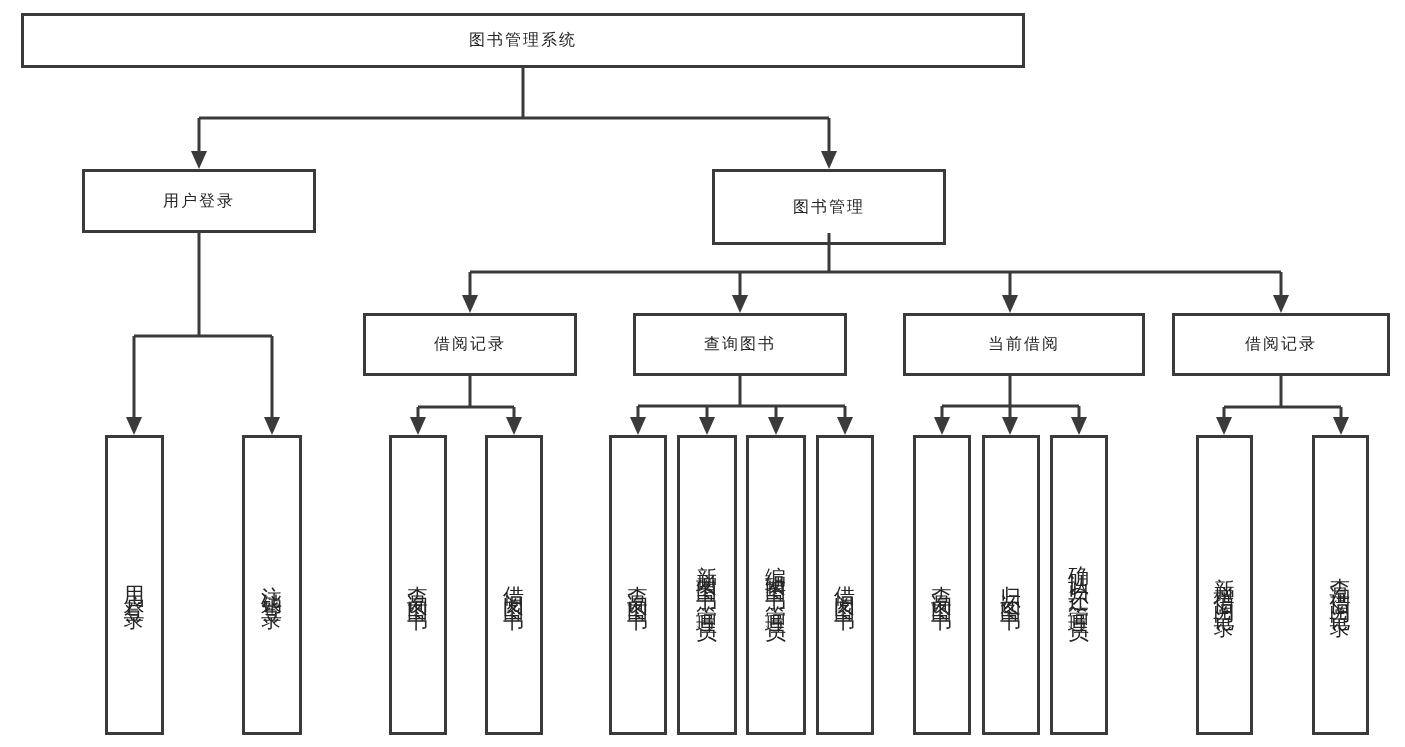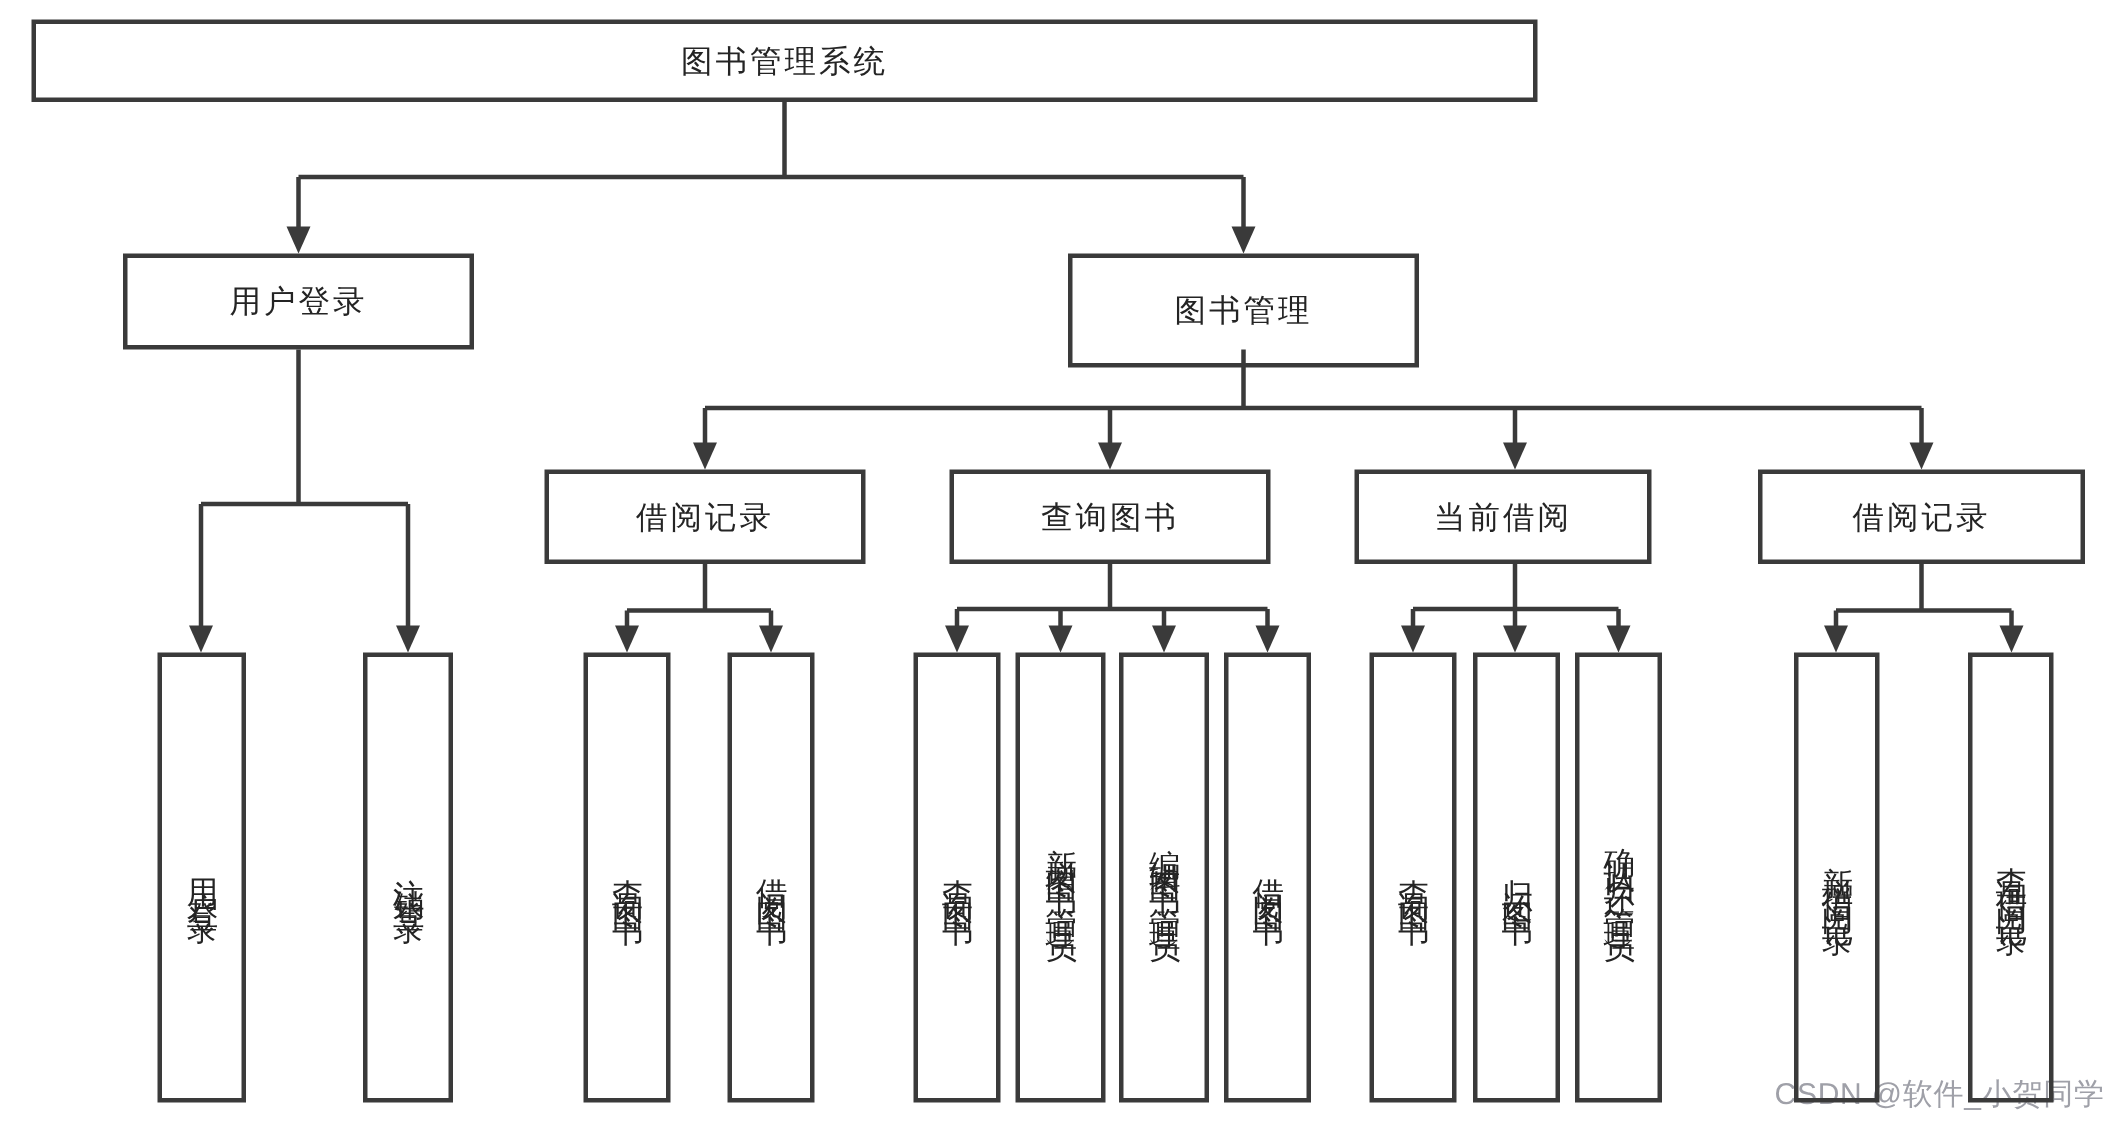--- a/index.html
+++ b/index.html
@@ -23,21 +23,21 @@
     position: absolute;
     box-sizing: border-box;
     border: 3px solid #3a3a3a;
     background: transparent;
     display: flex;
     align-items: center;
     justify-content: center;
     z-index: 2;
   }
   .box.h {
-    font-size: 21px;
+    font-size: 16px;
     letter-spacing: 2px;
     white-space: nowrap;
   }
   .box.v {
     writing-mode: vertical-rl;
     text-orientation: mixed;
     font-size: 21px;
     letter-spacing: 8px;
     line-height: 1;
   }
@@ -107,36 +107,35 @@
     </g>
   </svg>
 
   <div class="box h" style="left:21px; top:13px; width:1004px; height:55px;">图书管理系统</div>
 
   <div class="box h" style="left:82px; top:169px; width:234px; height:64px;">用户登录</div>
   <div class="box h" style="left:712px; top:169px; width:234px; height:76px;">图书管理</div>
 
   <div class="box h" style="left:363px; top:313px; width:214px; height:63px;">借阅记录</div>
   <div class="box h" style="left:633px; top:313px; width:214px; height:63px;">查询图书</div>
-  <div class="box h" style="left:903px; top:313px; width:198px; height:63px;">当前借阅</div>
+  <div class="box h" style="left:903px; top:313px; width:242px; height:63px;">当前借阅</div>
   <div class="box h" style="left:1172px; top:313px; width:218px; height:63px;">借阅记录</div>
 
   <div class="box v" style="left:105px; top:435px; width:59px; height:300px;">用户登录</div>
   <div class="box v" style="left:242px; top:435px; width:60px; height:300px;">注销登录</div>
 
   <div class="box v" style="left:389px; top:435px; width:58px; height:300px;">查询图书</div>
   <div class="box v" style="left:485px; top:435px; width:58px; height:300px;">借阅图书</div>
 
   <div class="box v" style="left:609px; top:435px; width:58px; height:300px;">查询图书</div>
   <div class="box v" style="left:677px; top:435px; width:60px; height:300px;">新增图书（管理员）</div>
   <div class="box v" style="left:746px; top:435px; width:60px; height:300px;">编辑图书（管理员）</div>
   <div class="box v" style="left:816px; top:435px; width:58px; height:300px;">借阅图书</div>
 
   <div class="box v" style="left:913px; top:435px; width:58px; height:300px;">查询图书</div>
   <div class="box v" style="left:982px; top:435px; width:58px; height:300px;">归还图书</div>
   <div class="box v" style="left:1050px; top:435px; width:58px; height:300px;">确认归还（管理员）</div>
 
   <div class="box v" style="left:1196px; top:435px; width:57px; height:300px;">新增借阅记录</div>
   <div class="box v" style="left:1312px; top:435px; width:57px; height:300px;">查询借阅记录</div>
 
-  <div class="watermark">CSDN @软件_小贺同学</div>
 
 </div>
 
 </body></html>

